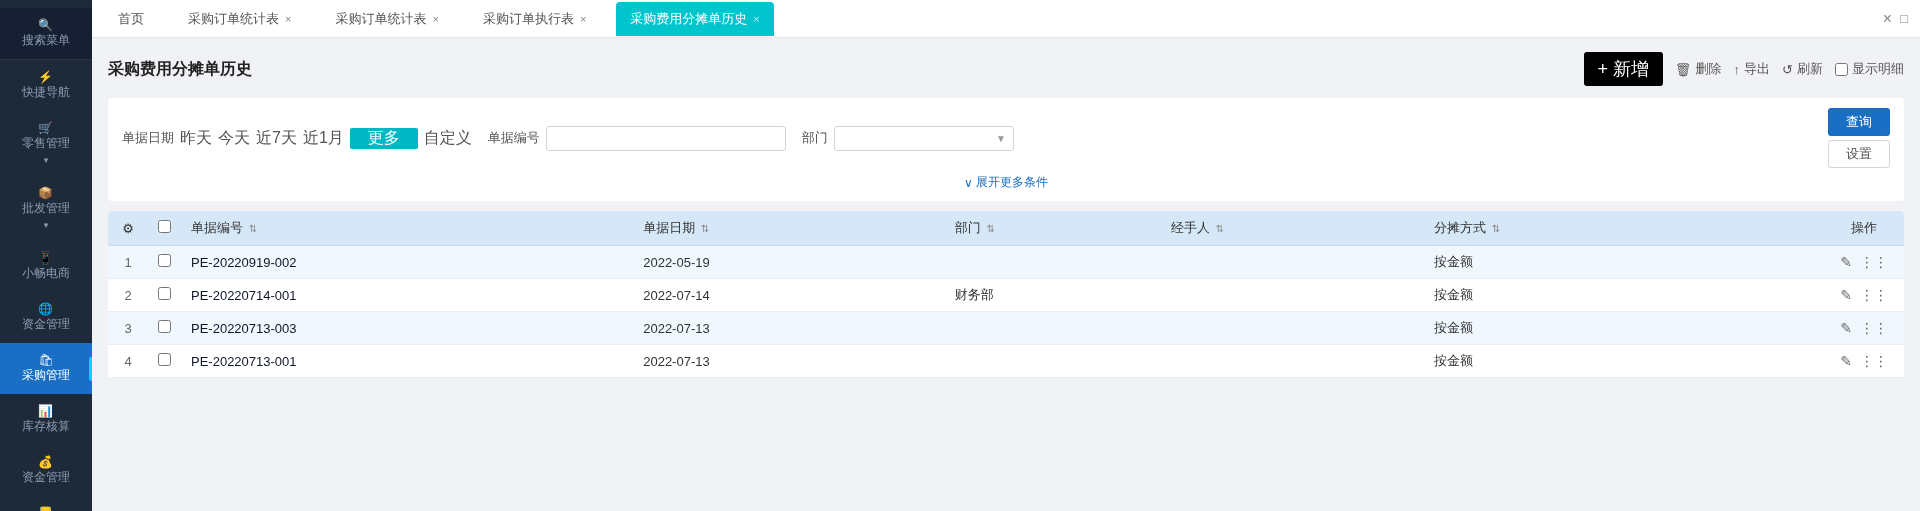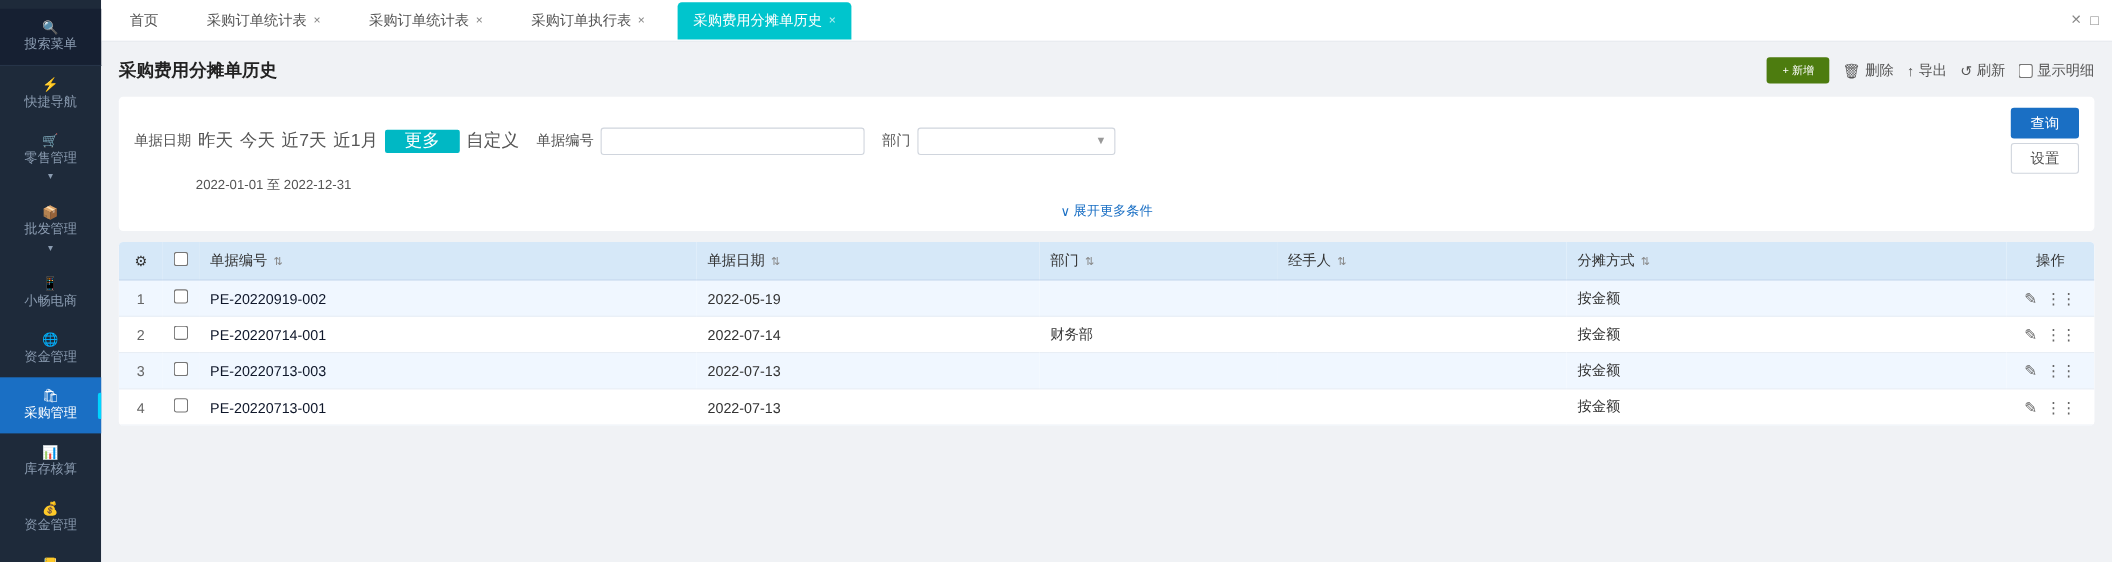--- a/index.html
+++ b/index.html
@@ -122,27 +122,27 @@
       color: #555;
     }
     .toolbar-btn {
       display: flex;
       align-items: center;
       gap: 4px;
       cursor: pointer;
       color: #555;
     }
     .btn-primary {
-      background: #4d7c0f;
+      background: #000000;
       color: #fff;
       border: none;
       padding: 5px 14px;
       border-radius: 3px;
       cursor: pointer;
-      font-size: 10px;
+      font-size: 18px;
     }
     .checkbox-label {
       display: flex;
       align-items: center;
       gap: 4px;
       cursor: pointer;
       color: #555;
     }
 
     
@@ -448,23 +448,20 @@
             <span class="select-arrow">▼</span>
           </div>
         </div>
 
         <div class="filter-actions">
           <button class="btn-query">查询</button>
           <button class="btn-setting">设置</button>
         </div>
       </div>
 
-      <div style="margin-left: 56px; margin-top: 2px;">
-        <span class="date-range">2022-01-01 至 2022-12-31</span>
-      </div>
 
       <div class="expand-row">
         <span class="expand-btn">
           <span>∨</span>
           <span>展开更多条件</span>
         </span>
       </div>
     </div>
 
     <div class="table-wrapper">

